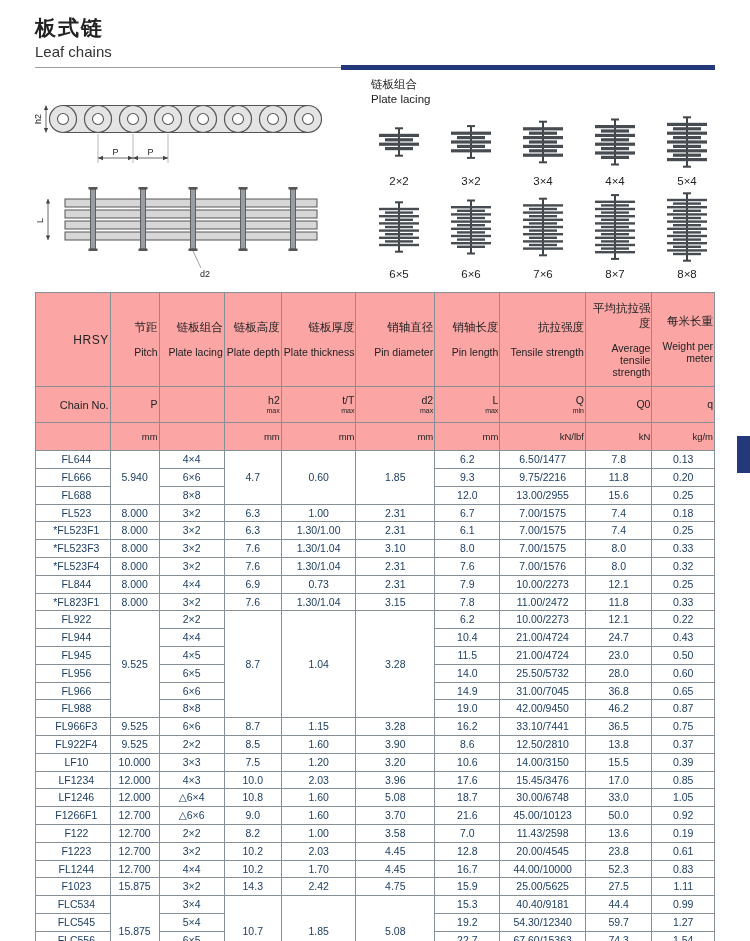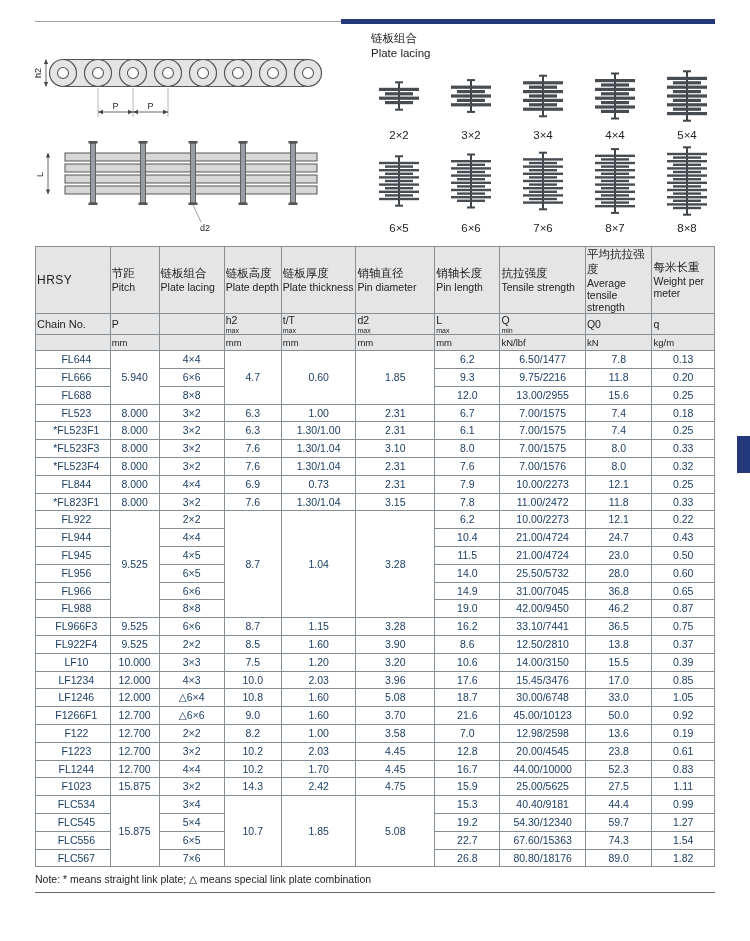--- a/index.html
+++ b/index.html
@@ -24,24 +24,24 @@
   .lacing-title-zh, .lacing-title-en { font-size: 11.5px; line-height: 1.3; }
   .lacing-row { display: flex; justify-content: space-between; }
   .lacing-row-1 { margin-top: 8px; }
   .lacing-row-2 { margin-top: 5px; }
   .lacing-item { text-align: center; width: 56px; }
   .lacing-label { font-size: 11.5px; margin-top: 2px; color: #222; }
 
   
   table.spec { width: 100%; border-collapse: collapse; table-layout: fixed; margin-top: 7px; border: 1.5px solid #4d565e; }
   .spec th, .spec td { border: 1px solid #878f96; }
-  .spec th { background: #e5e5e5; font-weight: normal; padding: 0 1px; text-align: left; }
+  .spec th { background: #fca5a5; font-weight: normal; padding: 8px 1px; text-align: right; }
   .h-name { height: 48px; vertical-align: middle; }
   .h-name .zh { font-size: 11.5px; }
-  .h-name .en { font-size: 10.5px; line-height: 1.12; margin-top: 1px; }
+  .h-name .en { font-size: 10.5px; line-height: 1.12; margin-top: 12px; }
   .h-sym { height: 21px; font-size: 10.5px; line-height: 1.05; vertical-align: middle; }
   .h-sym .sub { font-size: 7px; line-height: 1; margin-top: 1px; }
   .h-unit { height: 16px; font-size: 9.5px; vertical-align: middle; margin-top: 48px; }
   .brand-cell { font-size: 12px; font-weight: bold; letter-spacing: .5px; vertical-align: middle; }
   .chainno-cell { font-size: 11px; vertical-align: middle; }
   .spec td { height: 16.8px; line-height: 16.8px; font-size: 10.5px; text-align: center; color: #1d3e63; padding: 0 1px; white-space: nowrap; }
   td.chain-no { text-align: center; padding-left: 8px; }
 
   
   .notes { margin-top: 5px; padding-bottom: 4px; border-bottom: 1px solid #666; }
@@ -51,20 +51,22 @@
   .side-tab { position: absolute; right: 0; top: 436px; width: 13px; height: 37px; background: #24397b; }
 
   svg text { font-family: "Liberation Sans", "DejaVu Sans", sans-serif; }
 </style>
 </head>
 <body>
 
 <div class="page">
 
   <header>
+    <h1 class="title-zh">板式链</h1>
+    <div class="title-en">Leaf chains</div>
     <div class="rule">
       <span class="rule-left"></span>
       <span class="rule-right"></span>
     </div>
   </header>
 
   <section class="diagrams">
     <div class="left-diagrams">
 
       <svg width="322" height="96" viewBox="0 0 322 96">
@@ -636,21 +638,21 @@
           <td>0.92</td>
         </tr>
         <tr>
           <td class="chain-no">F122</td>
           <td>12.700</td>
           <td>2×2</td>
           <td>8.2</td>
           <td>1.00</td>
           <td>3.58</td>
           <td>7.0</td>
-          <td>12.98/2598</td>
+          <td>11.43/2598</td>
           <td>13.6</td>
           <td>0.19</td>
         </tr>
         <tr>
           <td class="chain-no">F1223</td>
           <td>12.700</td>
           <td>3×2</td>
           <td>10.2</td>
           <td>2.03</td>
           <td>4.45</td>

